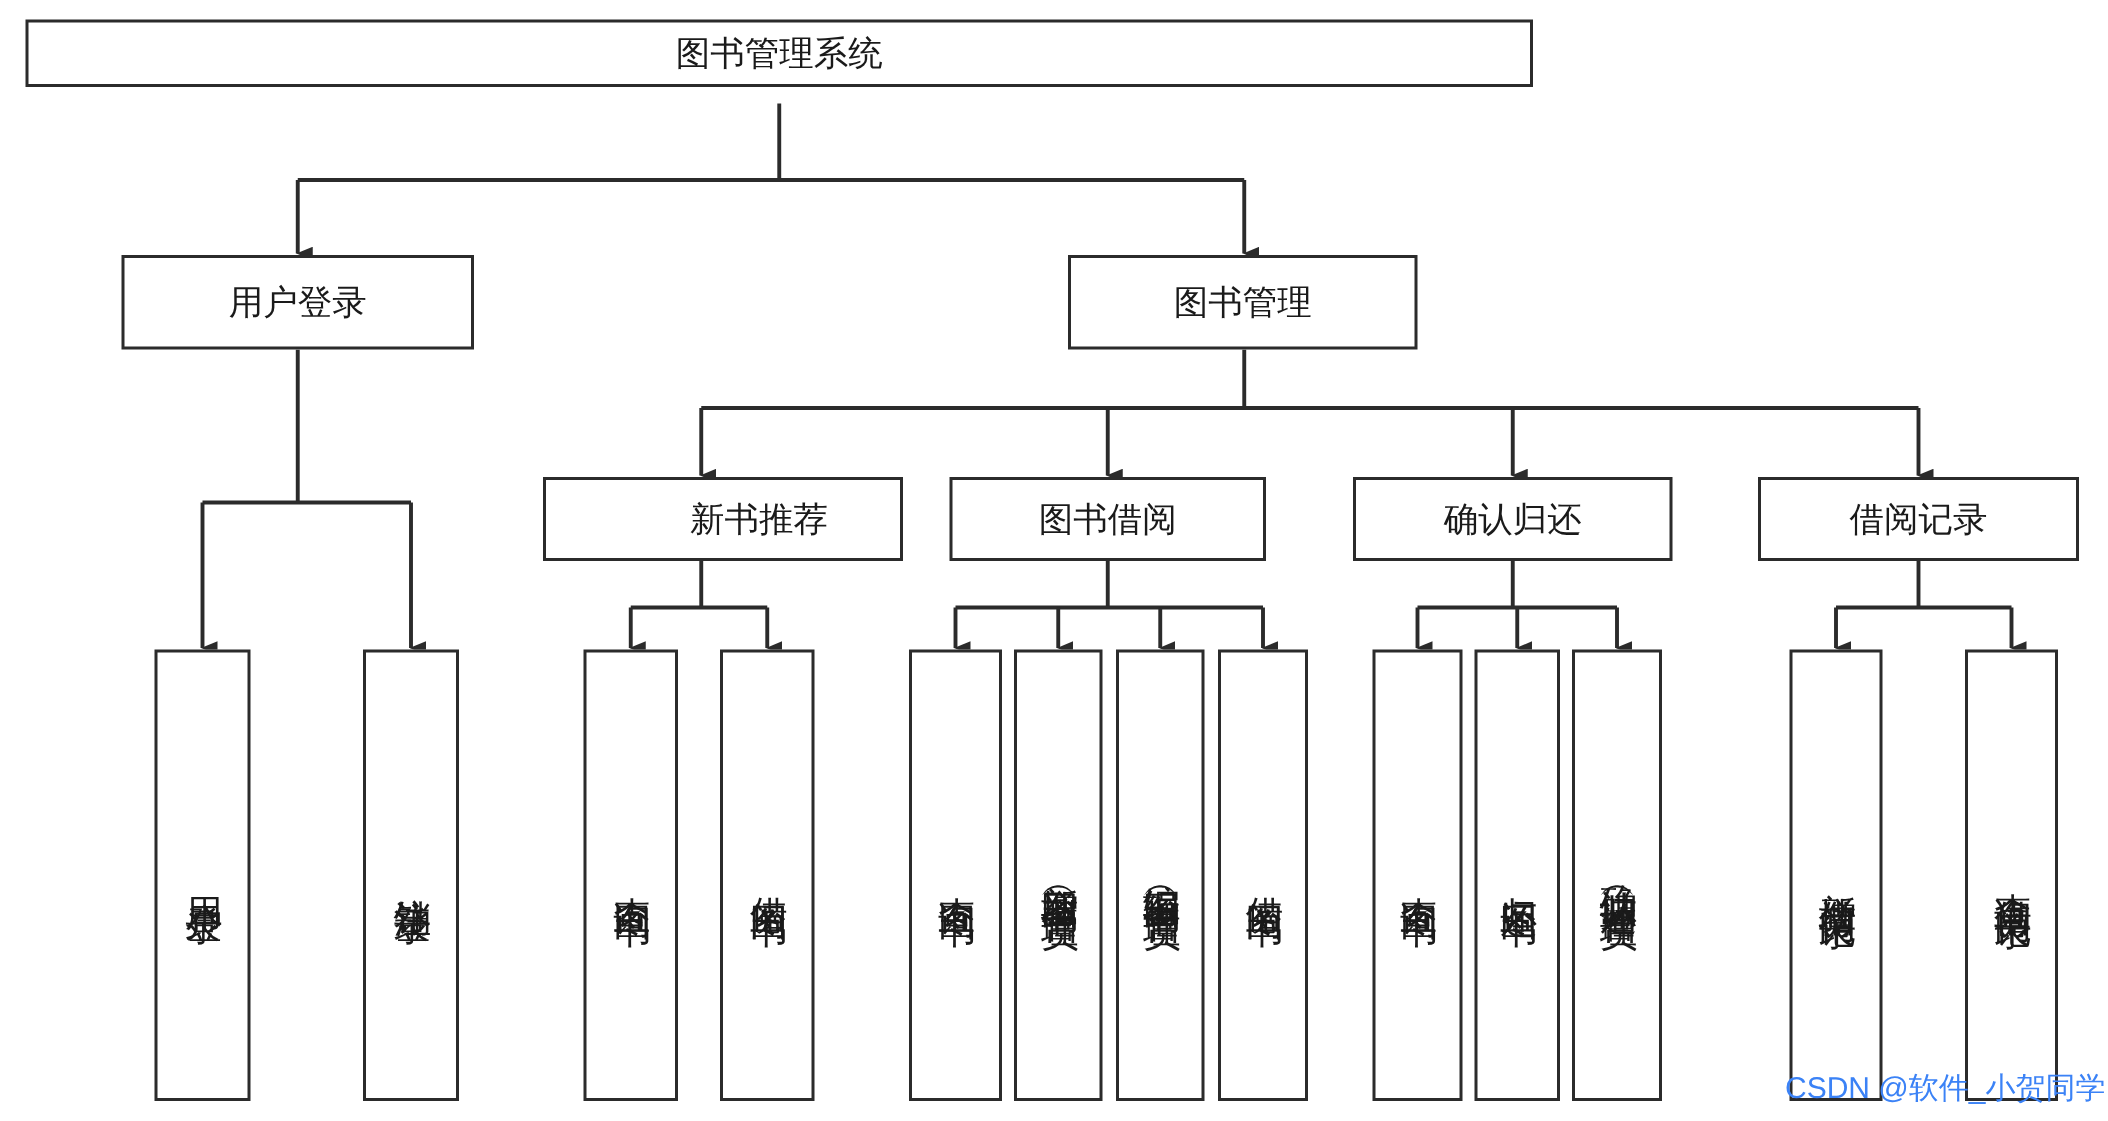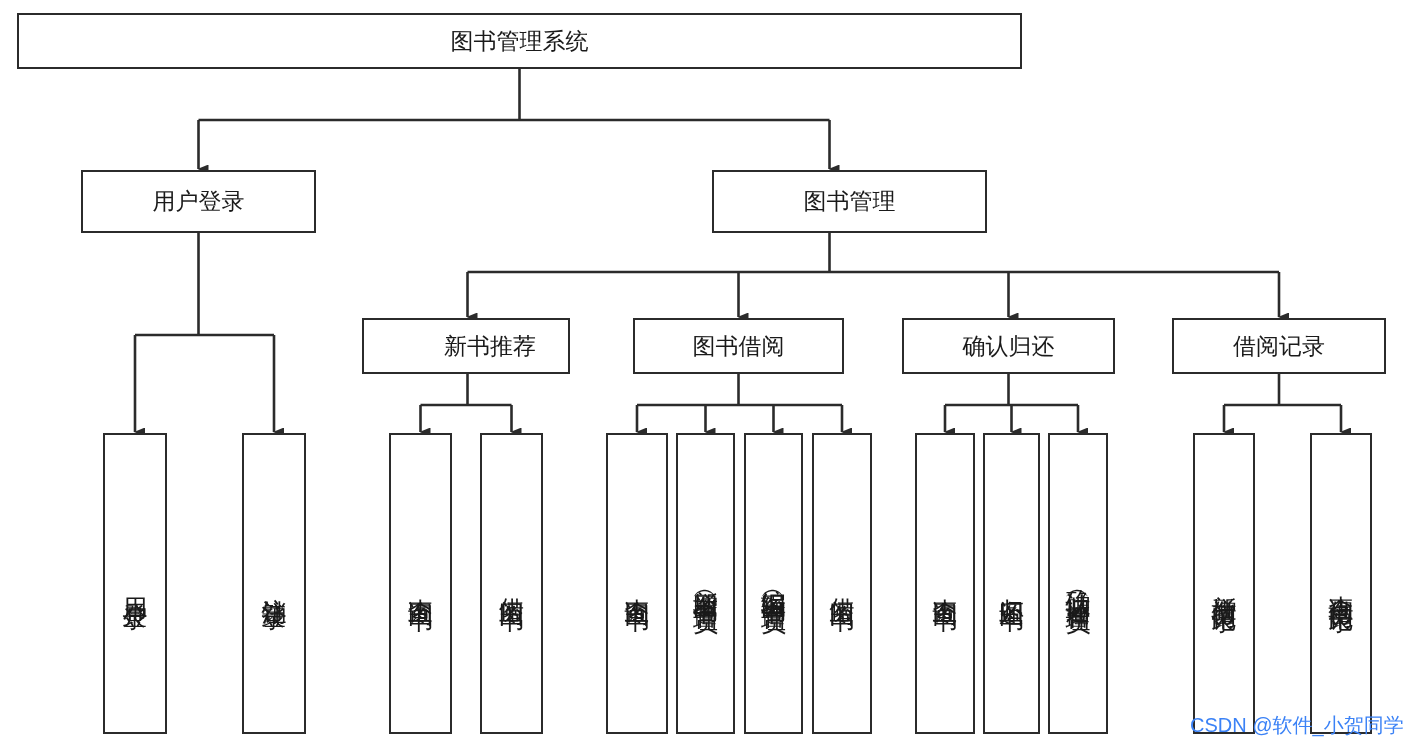--- a/index.html
+++ b/index.html
@@ -104,30 +104,30 @@
         <path d="M 1011.5 405 L 1011.5 432" marker-end="url(#arrow)"></path>
         <path d="M 1078 405 L 1078 432" marker-end="url(#arrow)"></path>
         <path d="M 1279 374 L 1279 405"></path>
         <path d="M 1224 405 L 1341 405"></path>
         <path d="M 1224 405 L 1224 432" marker-end="url(#arrow)"></path>
         <path d="M 1341 405 L 1341 432" marker-end="url(#arrow)"></path>
       </g>
   </svg>
 
   <div id="nodes-layer">
-      <div class="node horizontal" style="left: 17px; top: 13px; width: 1005px; height: 56px;">
+      <div class="node horizontal" style="left: 17px; top: 13px; width: 1005px; height: 45px;">
         <span class="node-label">图书管理系统</span>
       </div>
       <div class="node horizontal" style="left: 81px; top: 170px; width: 235px; height: 63px;">
         <span class="node-label">用户登录</span>
       </div>
-      <div class="node horizontal" style="left: 712px; top: 170px; width: 275px; height: 63px;">
+      <div class="node horizontal" style="left: 712px; top: 170px; width: 233px; height: 63px;">
         <span class="node-label">图书管理</span>
       </div>
-      <div class="node horizontal" style="left: 362px; top: 318px; width: 208px; height: 56px; padding-left: 48px;">
+      <div class="node horizontal" style="left: 362px; top: 318px; width: 240px; height: 56px; padding-left: 48px;">
         <span class="node-label">新书推荐</span>
       </div>
       <div class="node horizontal" style="left: 633px; top: 318px; width: 211px; height: 56px;">
         <span class="node-label">图书借阅</span>
       </div>
       <div class="node horizontal" style="left: 902px; top: 318px; width: 213px; height: 56px;">
         <span class="node-label">确认归还</span>
       </div>
       <div class="node horizontal" style="left: 1172px; top: 318px; width: 214px; height: 56px;">
         <span class="node-label">借阅记录</span>

